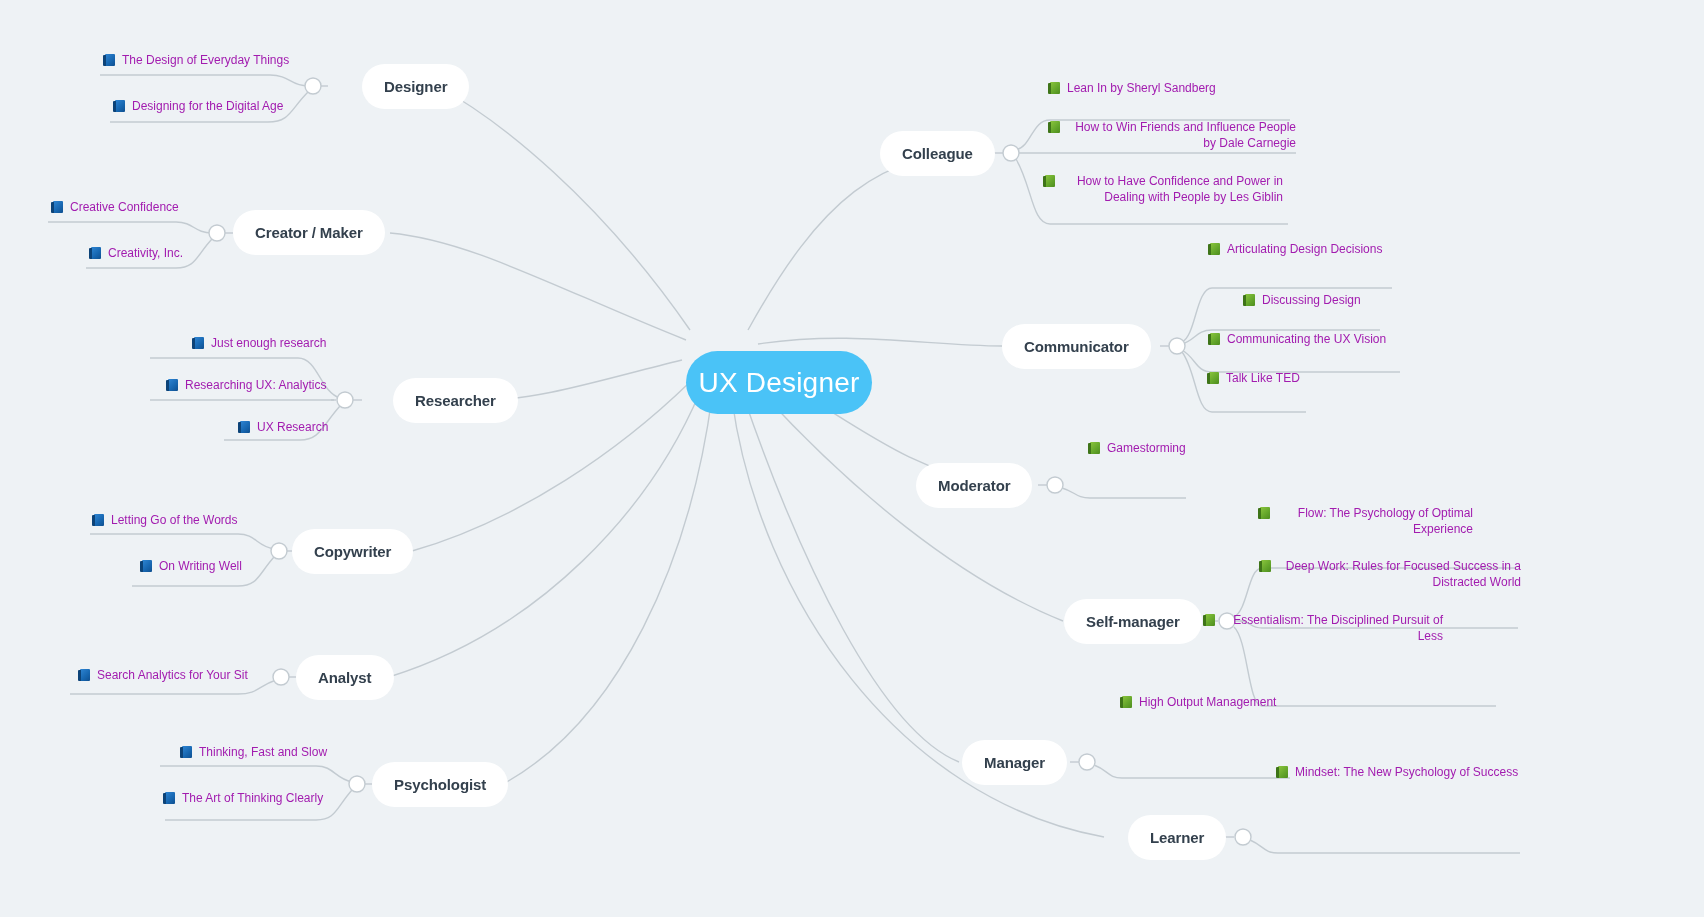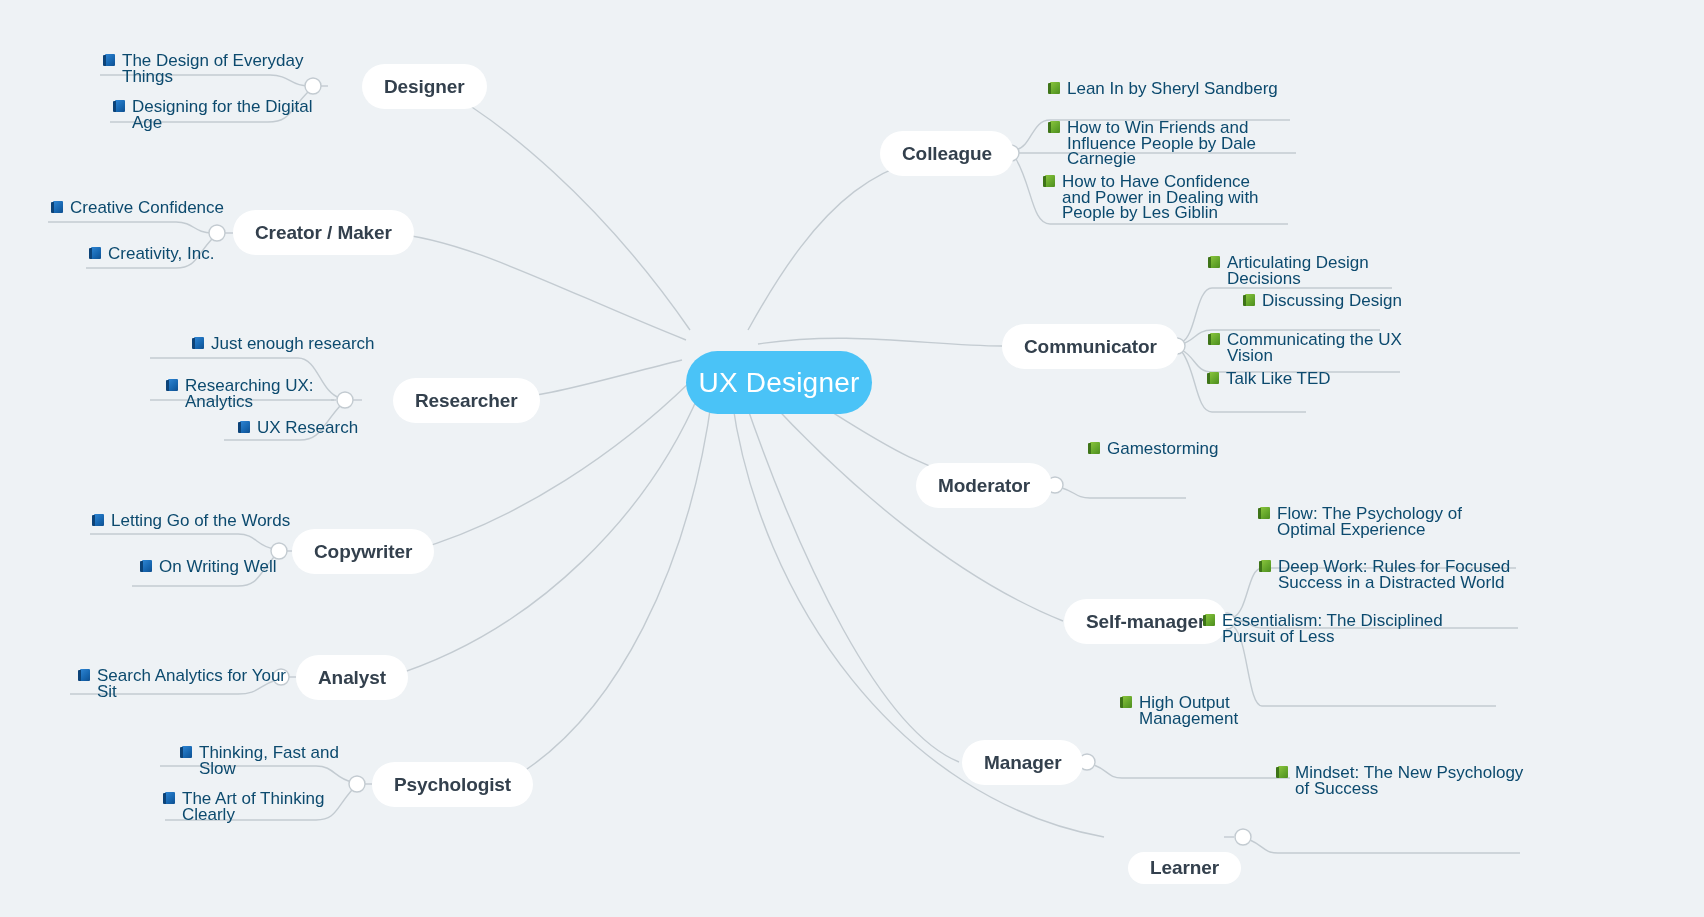--- a/index.html
+++ b/index.html
@@ -30,37 +30,38 @@
     white-space: nowrap;
   }
 
   
   .branch {
     position: absolute;
     display: flex; align-items: center; justify-content: center;
     background: #ffffff;
     border-radius: 34px;
     color: #33404d;
-    font-size: 19px;
+    font-size: 15px;
     font-weight: bold;
     letter-spacing: -.1px;
     white-space: nowrap;
     padding: 0 22px;
   }
 
   
   .leaf {
     position: absolute;
     display: flex;
     align-items: flex-start;
     gap: 6px;
-    font-size: 17px;
+    font-size: 12px;
     line-height: 15.5px;
-    color: #0c4a6e;
+    color: #a21caf;
     white-space: normal;
+    text-align: right;
   }
   .leaf .glyph {
     flex: 0 0 auto;
     width: 13px; height: 13px;
     margin-top: 1px;
     position: relative;
   }
   
   .glyph.book-blue::before {
     content: "";
@@ -252,21 +253,21 @@
   <div class="leaf" style="left:1043px; top:174px; width:240px;">
     <span class="glyph book-green"></span>
     <span class="txt">How to Have Confidence and Power in Dealing with People by Les Giblin</span>
   </div>
   <div class="leaf" style="left:1048px; top:120px; width:248px;">
     <span class="glyph book-green"></span>
     <span class="txt">How to Win Friends and Influence People by Dale Carnegie</span>
   </div>
 
   <div class="branch" style="left:1002px; top:324px; height:45px;">Communicator</div>
-  <div class="leaf" style="left:1208px; top:255px; width:230px;">
+  <div class="leaf" style="left:1208px; top:242px; width:230px;">
     <span class="glyph book-green"></span>
     <span class="txt">Articulating Design Decisions</span>
   </div>
   <div class="leaf" style="left:1243px; top:293px; width:230px;">
     <span class="glyph book-green"></span>
     <span class="txt">Discussing Design</span>
   </div>
   <div class="leaf" style="left:1208px; top:332px; width:230px;">
     <span class="glyph book-green"></span>
     <span class="txt">Communicating the UX Vision</span>
@@ -295,19 +296,19 @@
     <span class="glyph book-green"></span>
     <span class="txt">Essentialism: The Disciplined Pursuit of Less</span>
   </div>
 
   <div class="branch" style="left:962px; top:740px; height:45px;">Manager</div>
   <div class="leaf" style="left:1120px; top:695px; width:210px;">
     <span class="glyph book-green"></span>
     <span class="txt">High Output Management</span>
   </div>
 
-  <div class="branch" style="left:1128px; top:815px; height:32px;margin-top:37px;">Learner</div>
+  <div class="branch" style="left:1128px; top:815px; height:45px;">Learner</div>
   <div class="leaf" style="left:1276px; top:765px; width:250px;">
     <span class="glyph book-green"></span>
     <span class="txt">Mindset: The New Psychology of Success</span>
   </div>
 
 </div>
 
 </body></html>

